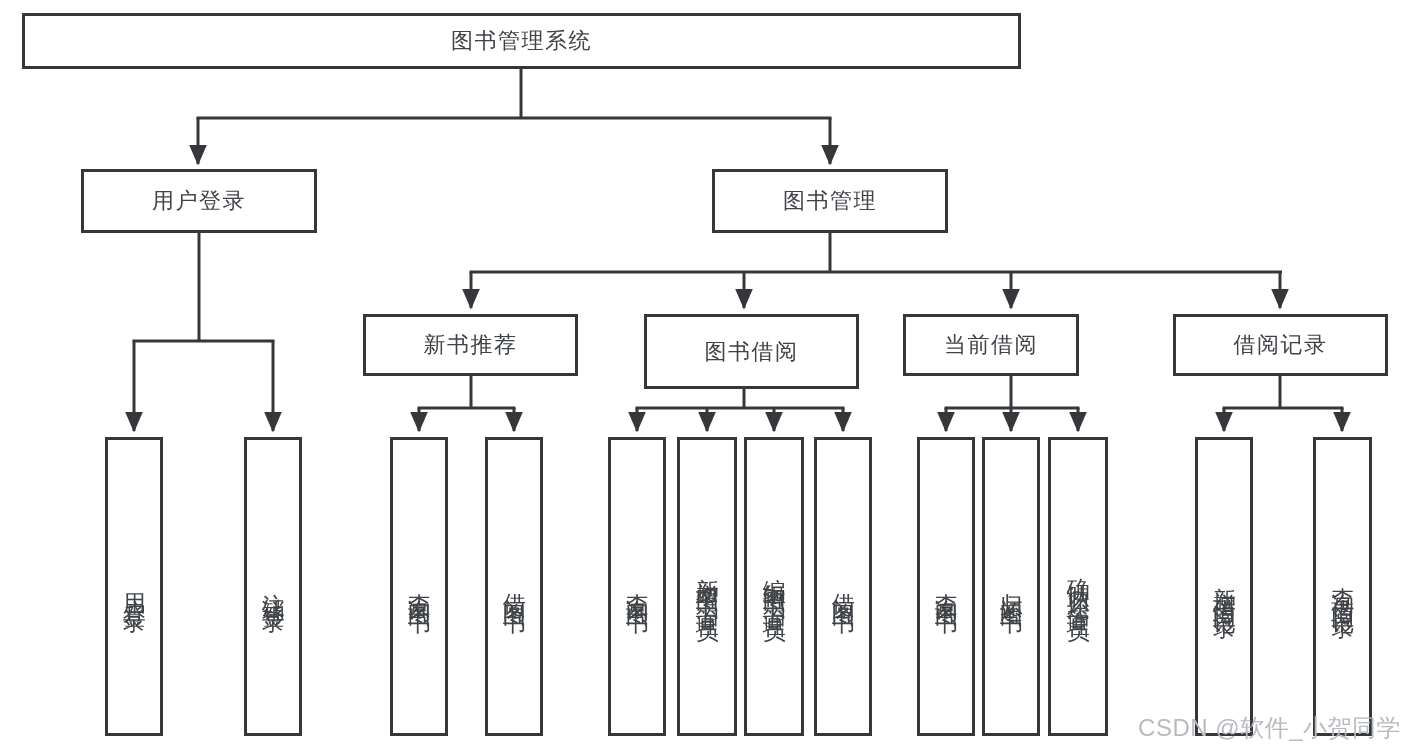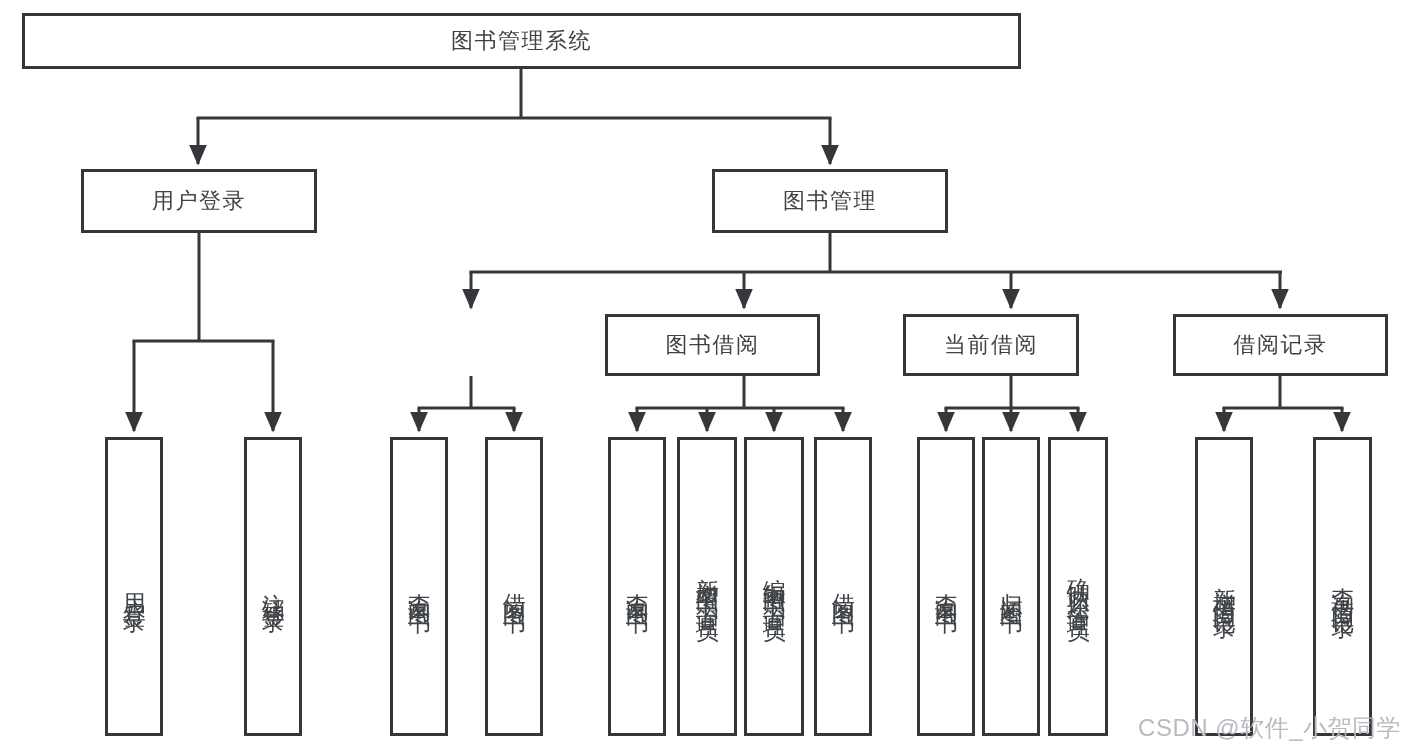--- a/index.html
+++ b/index.html
@@ -109,21 +109,24 @@
     <span class="hlabel">图书管理系统</span>
   </div>
 
   <div class="node" style="left:81px;top:169px;width:236px;height:64px">
     <span class="hlabel">用户登录</span>
   </div>
   <div class="node" style="left:712px;top:169px;width:236px;height:64px">
     <span class="hlabel">图书管理</span>
   </div>
 
-  <div class="node" style="left:605px;top:314px;width:215px;height:62px">
+  <div class="node" style="left:363px;top:314px;width:215px;height:62px">
+    <span class="hlabel">新书推荐</span>
+  </div>
+  <div class="node" style="left:644px;top:314px;width:215px;height:75px">
     <span class="hlabel">图书借阅</span>
   </div>
   <div class="node" style="left:903px;top:314px;width:176px;height:62px">
     <span class="hlabel">当前借阅</span>
   </div>
   <div class="node" style="left:1173px;top:314px;width:215px;height:62px">
     <span class="hlabel">借阅记录</span>
   </div>
 
   <div class="node" style="left:105px;top:437px;width:58px;height:299px">

